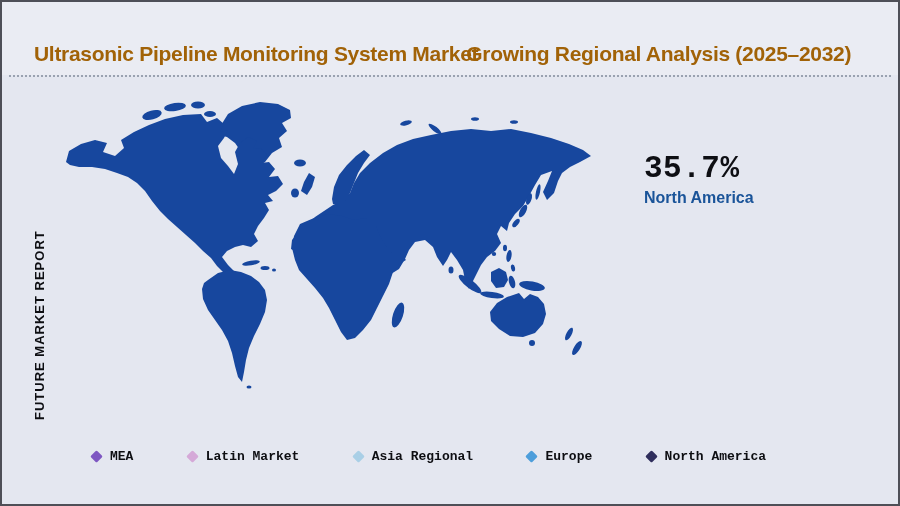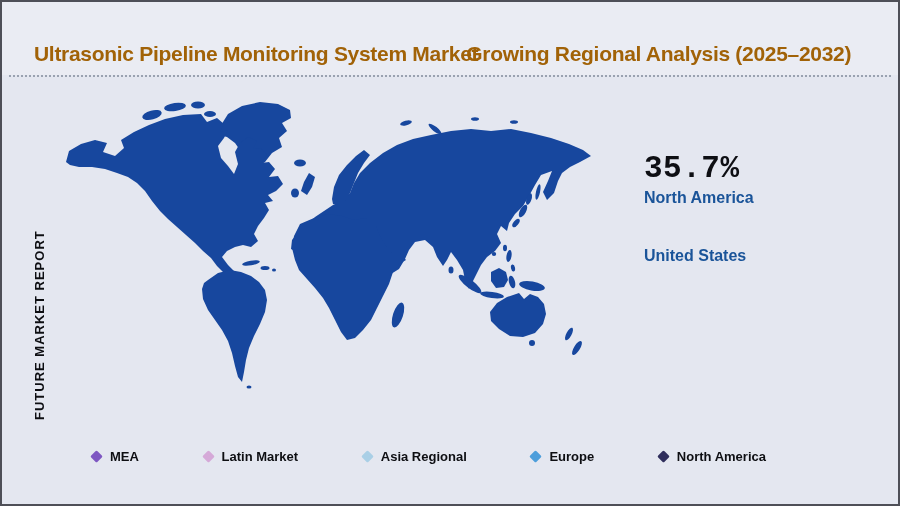--- a/index.html
+++ b/index.html
@@ -35,21 +35,21 @@
     color:#0d0e12;white-space:nowrap;
   }
   .map-svg{position:absolute;left:58px;top:86px;width:562px;height:314px;}
   .stats{position:absolute;left:642px;top:142px;width:250px;}
   .stat + .stat{margin-top:40px;}
   .stat-label{font-size:16px;font-weight:700;color:#0e0f14;}
   .stat-value{font-size:31px;font-weight:800;color:#0e0f14;margin-top:7px;letter-spacing:0.5px;font-family:Liberation Mono, monospace;}
   .stat-region{font-size:16px;font-weight:700;margin-top:3px;}
   .legend{
     position:absolute;left:90px;top:447px;width:674px;
-    display:flex;justify-content:space-between;align-items:flex-start;
+    display:flex;justify-content:space-between;align-items:flex-start;font-family:Liberation Mono, monospace;
   }
   .legend-item{display:flex;align-items:center;gap:9px;
     font-size:13px;font-weight:700;color:#0d0e12;white-space:nowrap;}
   .marker{width:9px;height:9px;transform:rotate(45deg);border-radius:1.5px;flex:0 0 auto;}
 </style>
 </head>
 <body>
 
 <div class="page">
 
@@ -122,21 +122,20 @@
       <ellipse cx="575" cy="346" rx="3" ry="8" transform="rotate(32 575 346)"></ellipse>
     </g>
   </svg>
 
   <div class="stats">
     <div class="stat">
       <div class="stat-value">35.7%</div>
       <div class="stat-region" style="color: rgb(26, 84, 153);">North America</div>
     </div>
     <div class="stat">
-      <div class="stat-region" style="color: rgb(26, 84, 153);">United States</div>
     </div>
   </div>
 
   <div class="legend">
     <div class="legend-item">
       <span class="marker" style="background: rgb(126, 87, 194);"></span>
       <span>MEA</span>
     </div>
     <div class="legend-item">
       <span class="marker" style="background: rgb(213, 169, 216);"></span>

